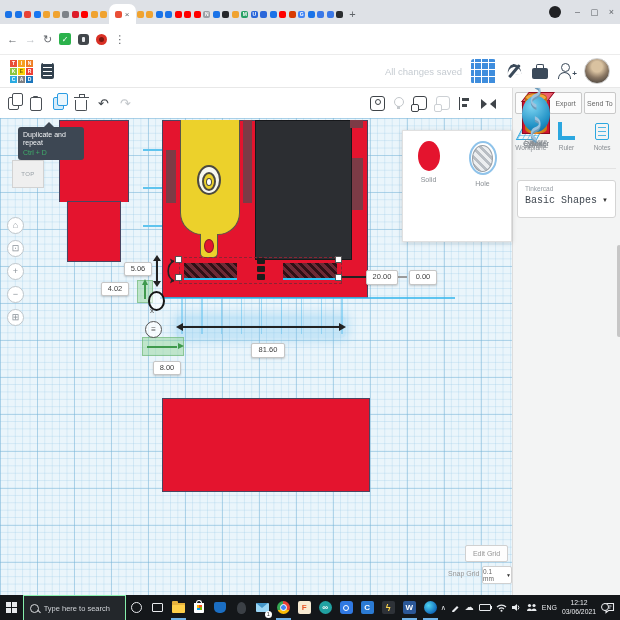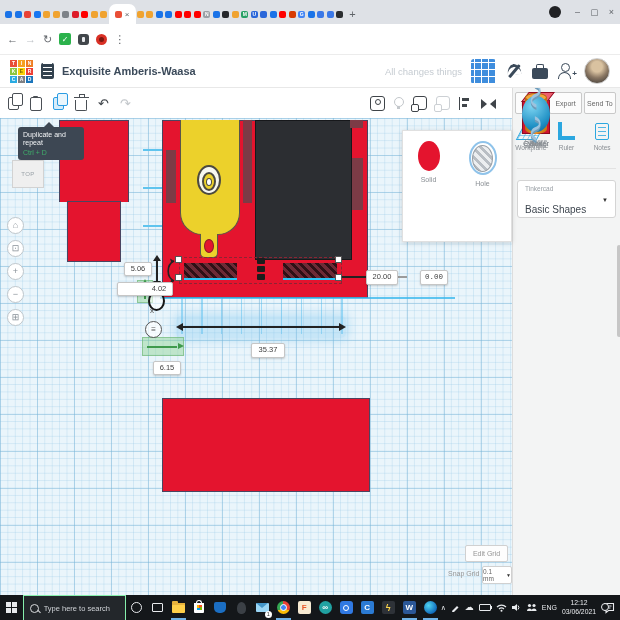--- a/index.html
+++ b/index.html
@@ -165,23 +165,23 @@
   .h-right{left:283px;top:175px;width:54px;}
   .handle{width:7px;height:7px;background:#fff;border:1px solid #555;}
   .hd1{left:175px;top:168px}.hd2{left:175px;top:186px}.hd3{left:335px;top:168px}.hd4{left:335px;top:186px}
   .conn{width:8px;height:6px;background:#1c1c1c;border-radius:1px;}
   .cn1{left:257px;top:170px}.cn2{left:257px;top:178px}.cn3{left:257px;top:186px}
   .rotate-h{left:163px;top:170px;width:16px;height:26px;}
   
   .dim-pill{position:absolute;background:#fff;border:1px solid #c6c6c6;border-radius:2px;
     font-size:7.5px;color:#3e3e3e;text-align:center;line-height:12px;box-shadow:0 1px 2px rgba(0,0,0,.18);z-index:12;}
   .p315{left:124px;top:174px;width:26px;height:12px;}
-  .p402{left:117px;top:194px;width:26px;height:12px;padding-left:28px;}
+  .p402{left:101px;top:194px;width:26px;height:12px;}
   .p2000{left:366px;top:182px;width:30px;height:13px;}
-  .p000{left:420px;top:182px;width:26px;height:13px;font-family:Liberation Mono, monospace;}
+  .p000{left:409px;top:182px;width:26px;height:13px;}
   .p5700{left:251px;top:255px;width:32px;height:13px;}
   .p800{left:153px;top:273px;width:26px;height:12px;}
   .varrow{position:absolute;left:156px;top:172px;width:2px;height:22px;background:#222;z-index:11;}
   .varrow::before{content:"";position:absolute;left:-3px;top:-5px;border-left:4px solid transparent;
     border-right:4px solid transparent;border-bottom:6px solid #222;}
   .varrow::after{content:"";position:absolute;left:-3px;bottom:-5px;border-left:4px solid transparent;
     border-right:4px solid transparent;border-top:6px solid #222;}
   .g-box{position:absolute;background:rgba(140,210,145,.45);border:1px solid rgba(90,170,95,.5);z-index:10;}
   .g-up{left:137px;top:192px;width:14px;height:21px;}
   .g-up::before{content:"";position:absolute;left:3.5px;top:-2px;border-left:3.5px solid transparent;
@@ -254,21 +254,21 @@
     background:linear-gradient(90deg,rgba(43,167,224,.55) 1px,transparent 1px) 0 0/5px 100%,
                linear-gradient(rgba(43,167,224,.55) 1px,transparent 1px) 0 0/100% 5px;}
   .tool-ic.ruler i{display:block;width:13px;height:14px;border-left:4px solid #2ba7e0;border-bottom:4px solid #2ba7e0;}
   .tool-ic.notes i{display:block;width:12px;height:15px;border:1.5px solid #2ba7e0;border-radius:2px;
     background:repeating-linear-gradient(rgba(43,167,224,.8) 0 1px,transparent 1px 4px) 2px 3px/8px 10px no-repeat;}
   .sb-tool-label{font-size:6.5px;color:#8a8f94;}
   .sb-divider{position:absolute;left:4px;right:4px;top:80px;height:1px;background:#e2e2e2;}
   .sb-library{position:absolute;left:4px;top:92px;width:99px;height:38px;background:#fff;
     border:1px solid #d4d4d4;border-radius:3px;box-sizing:border-box;padding:4px 7px;}
   .sb-lib-brand{font-size:6.5px;color:#9aa0a6;}
-  .sb-lib-name{font-size:10px;color:#3f4750;margin-top:12px;}
+  .sb-lib-name{font-size:10px;color:#3f4750;margin-top:3px;font-family:Liberation Mono, monospace;}
   .sb-lib-caret{position:absolute;right:7px;top:16px;font-size:6px;color:#333;}
   .g-cell{position:absolute;width:46px;text-align:center;}
   .g-shape{position:relative;width:32px;height:48px;margin:0 auto;}
   .g-label{font-size:7px;color:#8a8f94;margin-top:6px;}
   .box-hole{width:28px;height:34px;margin-top:12px;border:1px solid #9aa0a6;
     background:repeating-linear-gradient(135deg,#f2f3f5 0 3px,#c6cace 3px 6px);position:relative;box-sizing:border-box;}
   .box-hole::before{content:"";position:absolute;left:2px;top:-9px;width:24px;height:8px;
     transform:skewX(-38deg);border:1px solid #9aa0a6;
     background:repeating-linear-gradient(135deg,#fafbfc 0 3px,#d8dcdf 3px 6px);}
   .cyl-hole{width:22px;height:36px;margin:10px auto 0;border:1px solid #9aa0a6;
@@ -555,23 +555,22 @@
         <span>I</span>
         <span>N</span>
       <span>K</span>
         <span>E</span>
         <span>R</span>
       <span>C</span>
         <span>A</span>
         <span>D</span>
     </div>
     <div class="props-ic"></div>
-    <div class="tc-title">Exquisite Amberis-Waasa</div>
     <div class="tc-right">
-      <span class="save-status">All changes things</span>
+      <span class="save-status">All changes saved</span>
       <div class="grid-btn"></div>
       <div class="pickaxe"></div>
       <div class="briefcase"></div>
       <div class="person-add">
           <span class="plus">+</span>
         </div>
       <div class="avatar"></div>
     </div>
   </div>
 
@@ -652,22 +651,22 @@
     <div class="g-box g-right"></div>
     <div class="origin"></div>
     <div class="axis-x">x</div>
     <div class="ruler-menu">≡</div>
     <div class="dimline20"></div>
     <div class="dash0"></div>
     <div class="dim-pill p315">5.06</div>
     <div class="dim-pill p402">4.02</div>
     <div class="dim-pill p2000">20.00</div>
     <div class="dim-pill p000">0.00</div>
-    <div class="dim-pill p5700">35.37</div>
-    <div class="dim-pill p800">6.15</div>
+    <div class="dim-pill p5700">81.60</div>
+    <div class="dim-pill p800">8.00</div>
 
     <div class="obj red r-bottom"></div>
 
     <div class="tooltip">
       <div class="tt1">Duplicate and repeat</div>
       <div class="tt2">Ctrl + D</div>
     </div>
 
     <div class="shapes-panel">
       <div class="sp-body">

